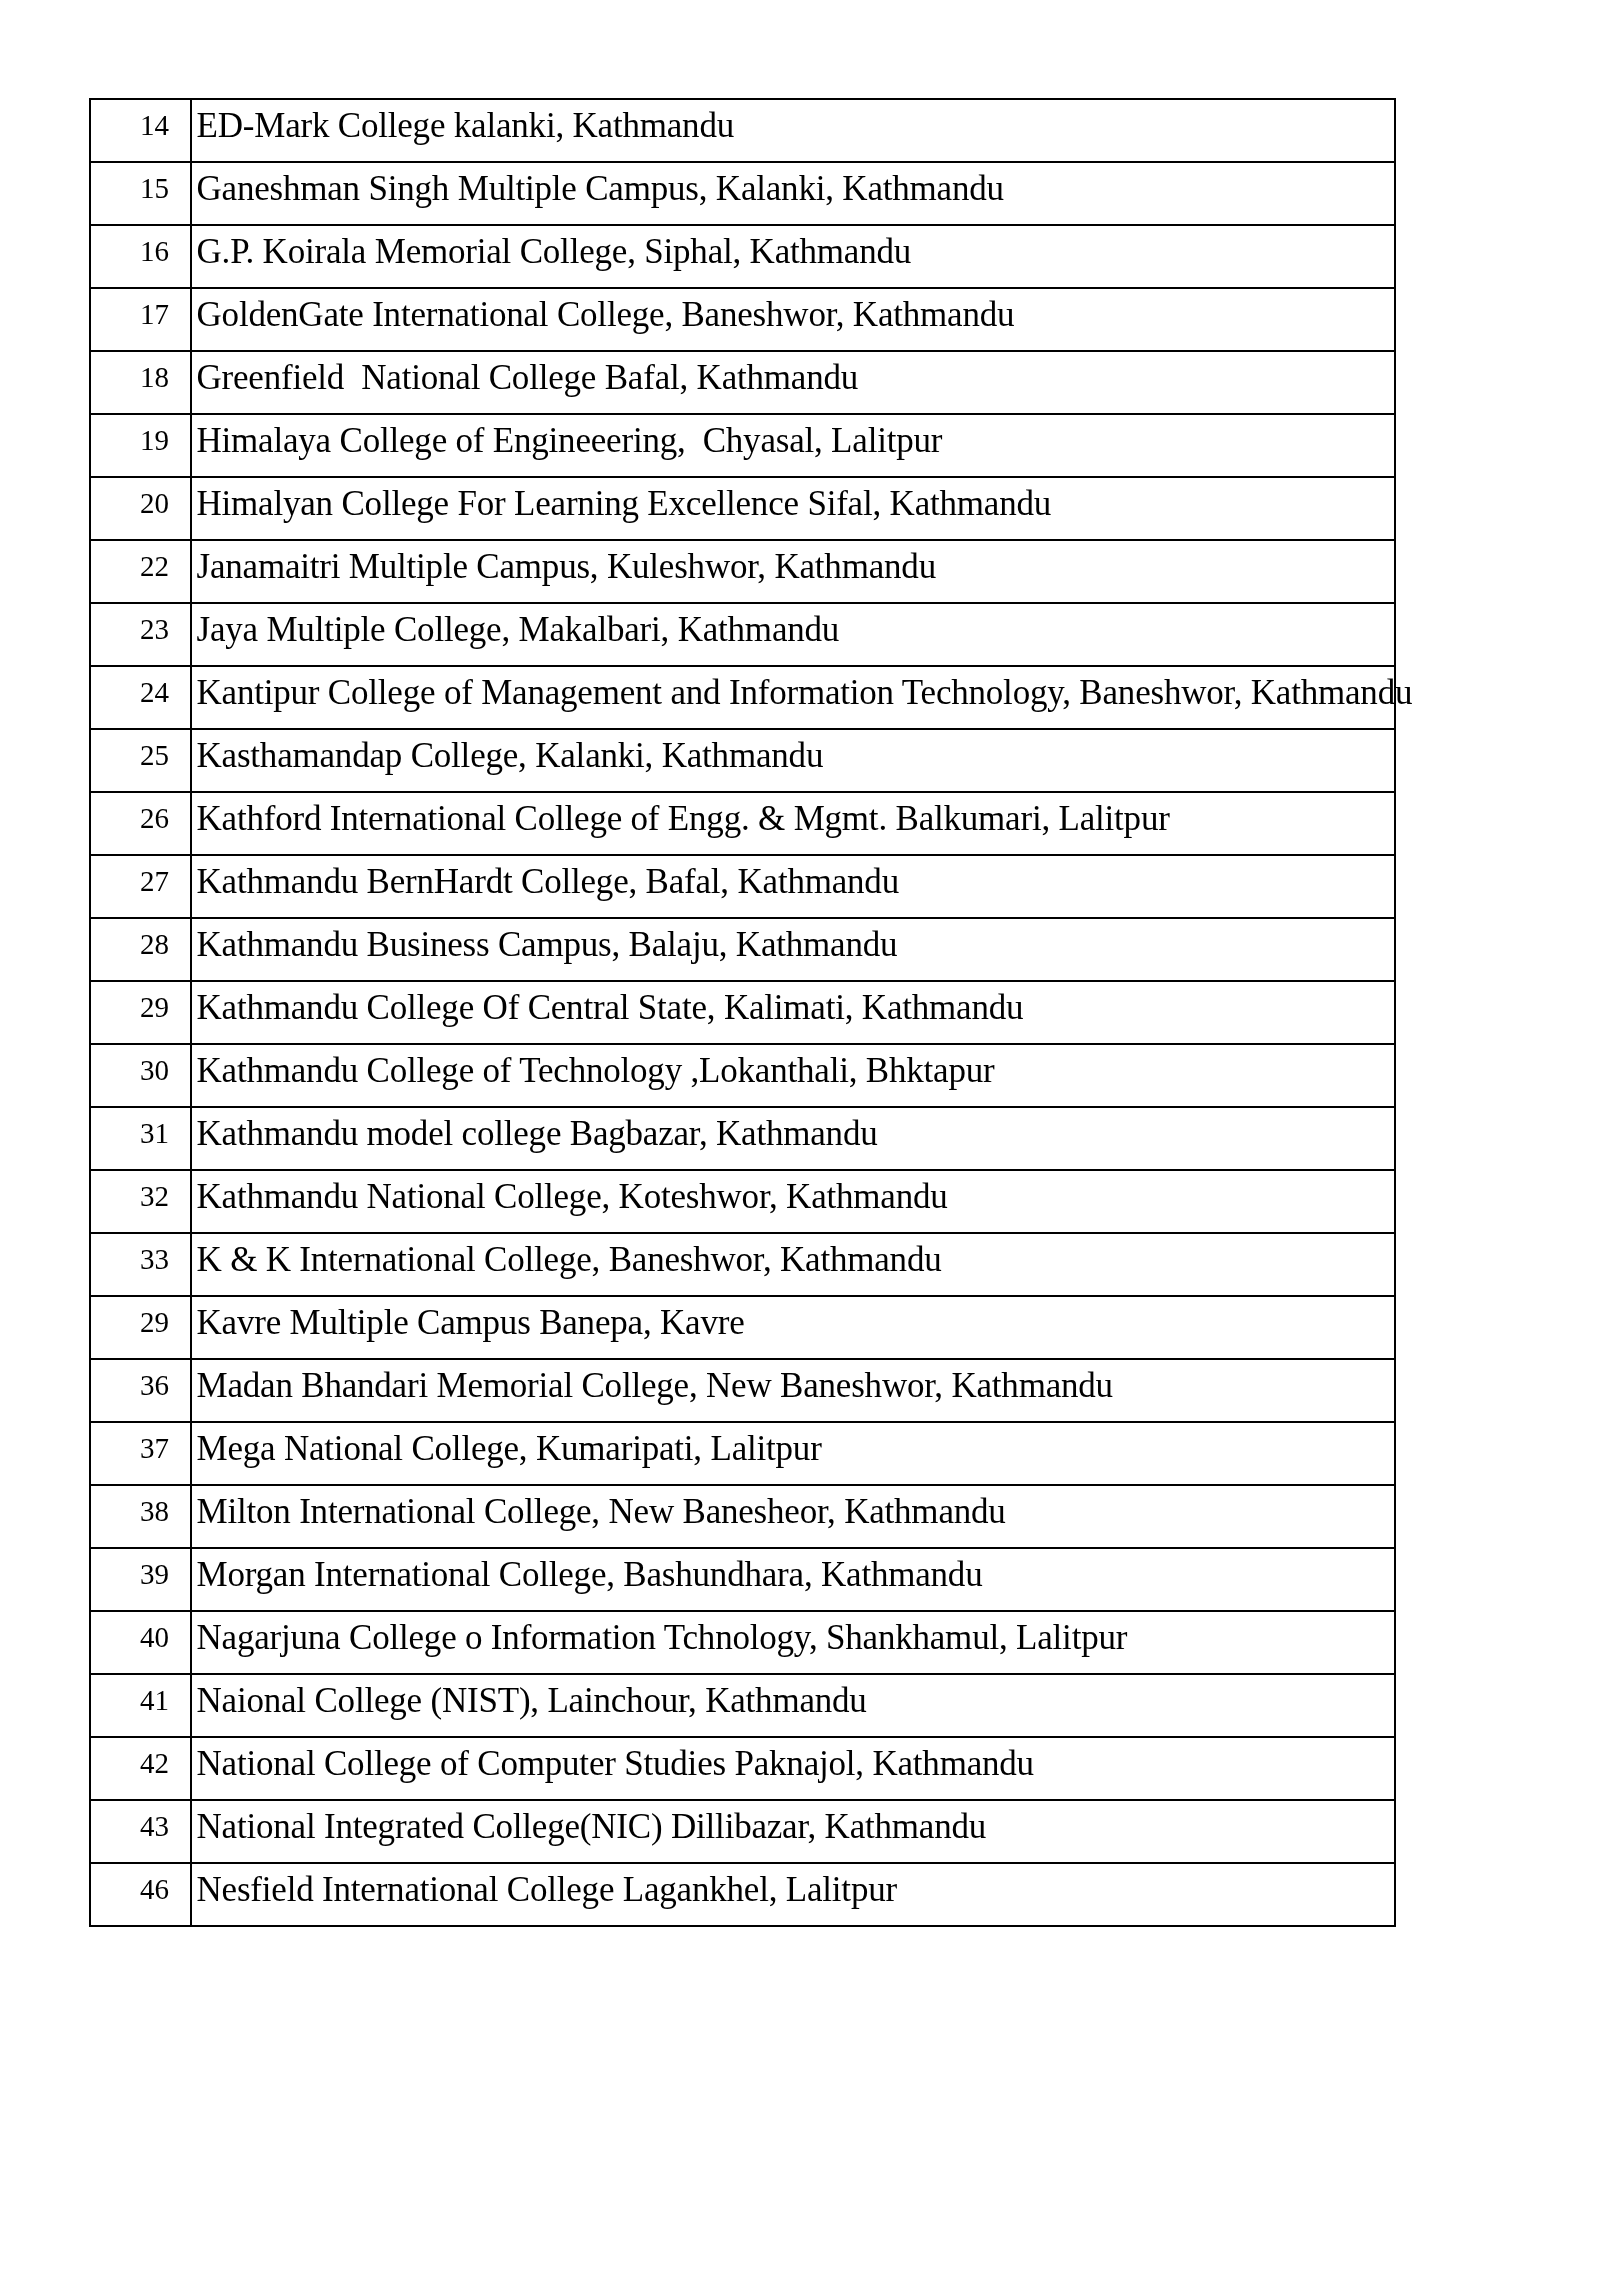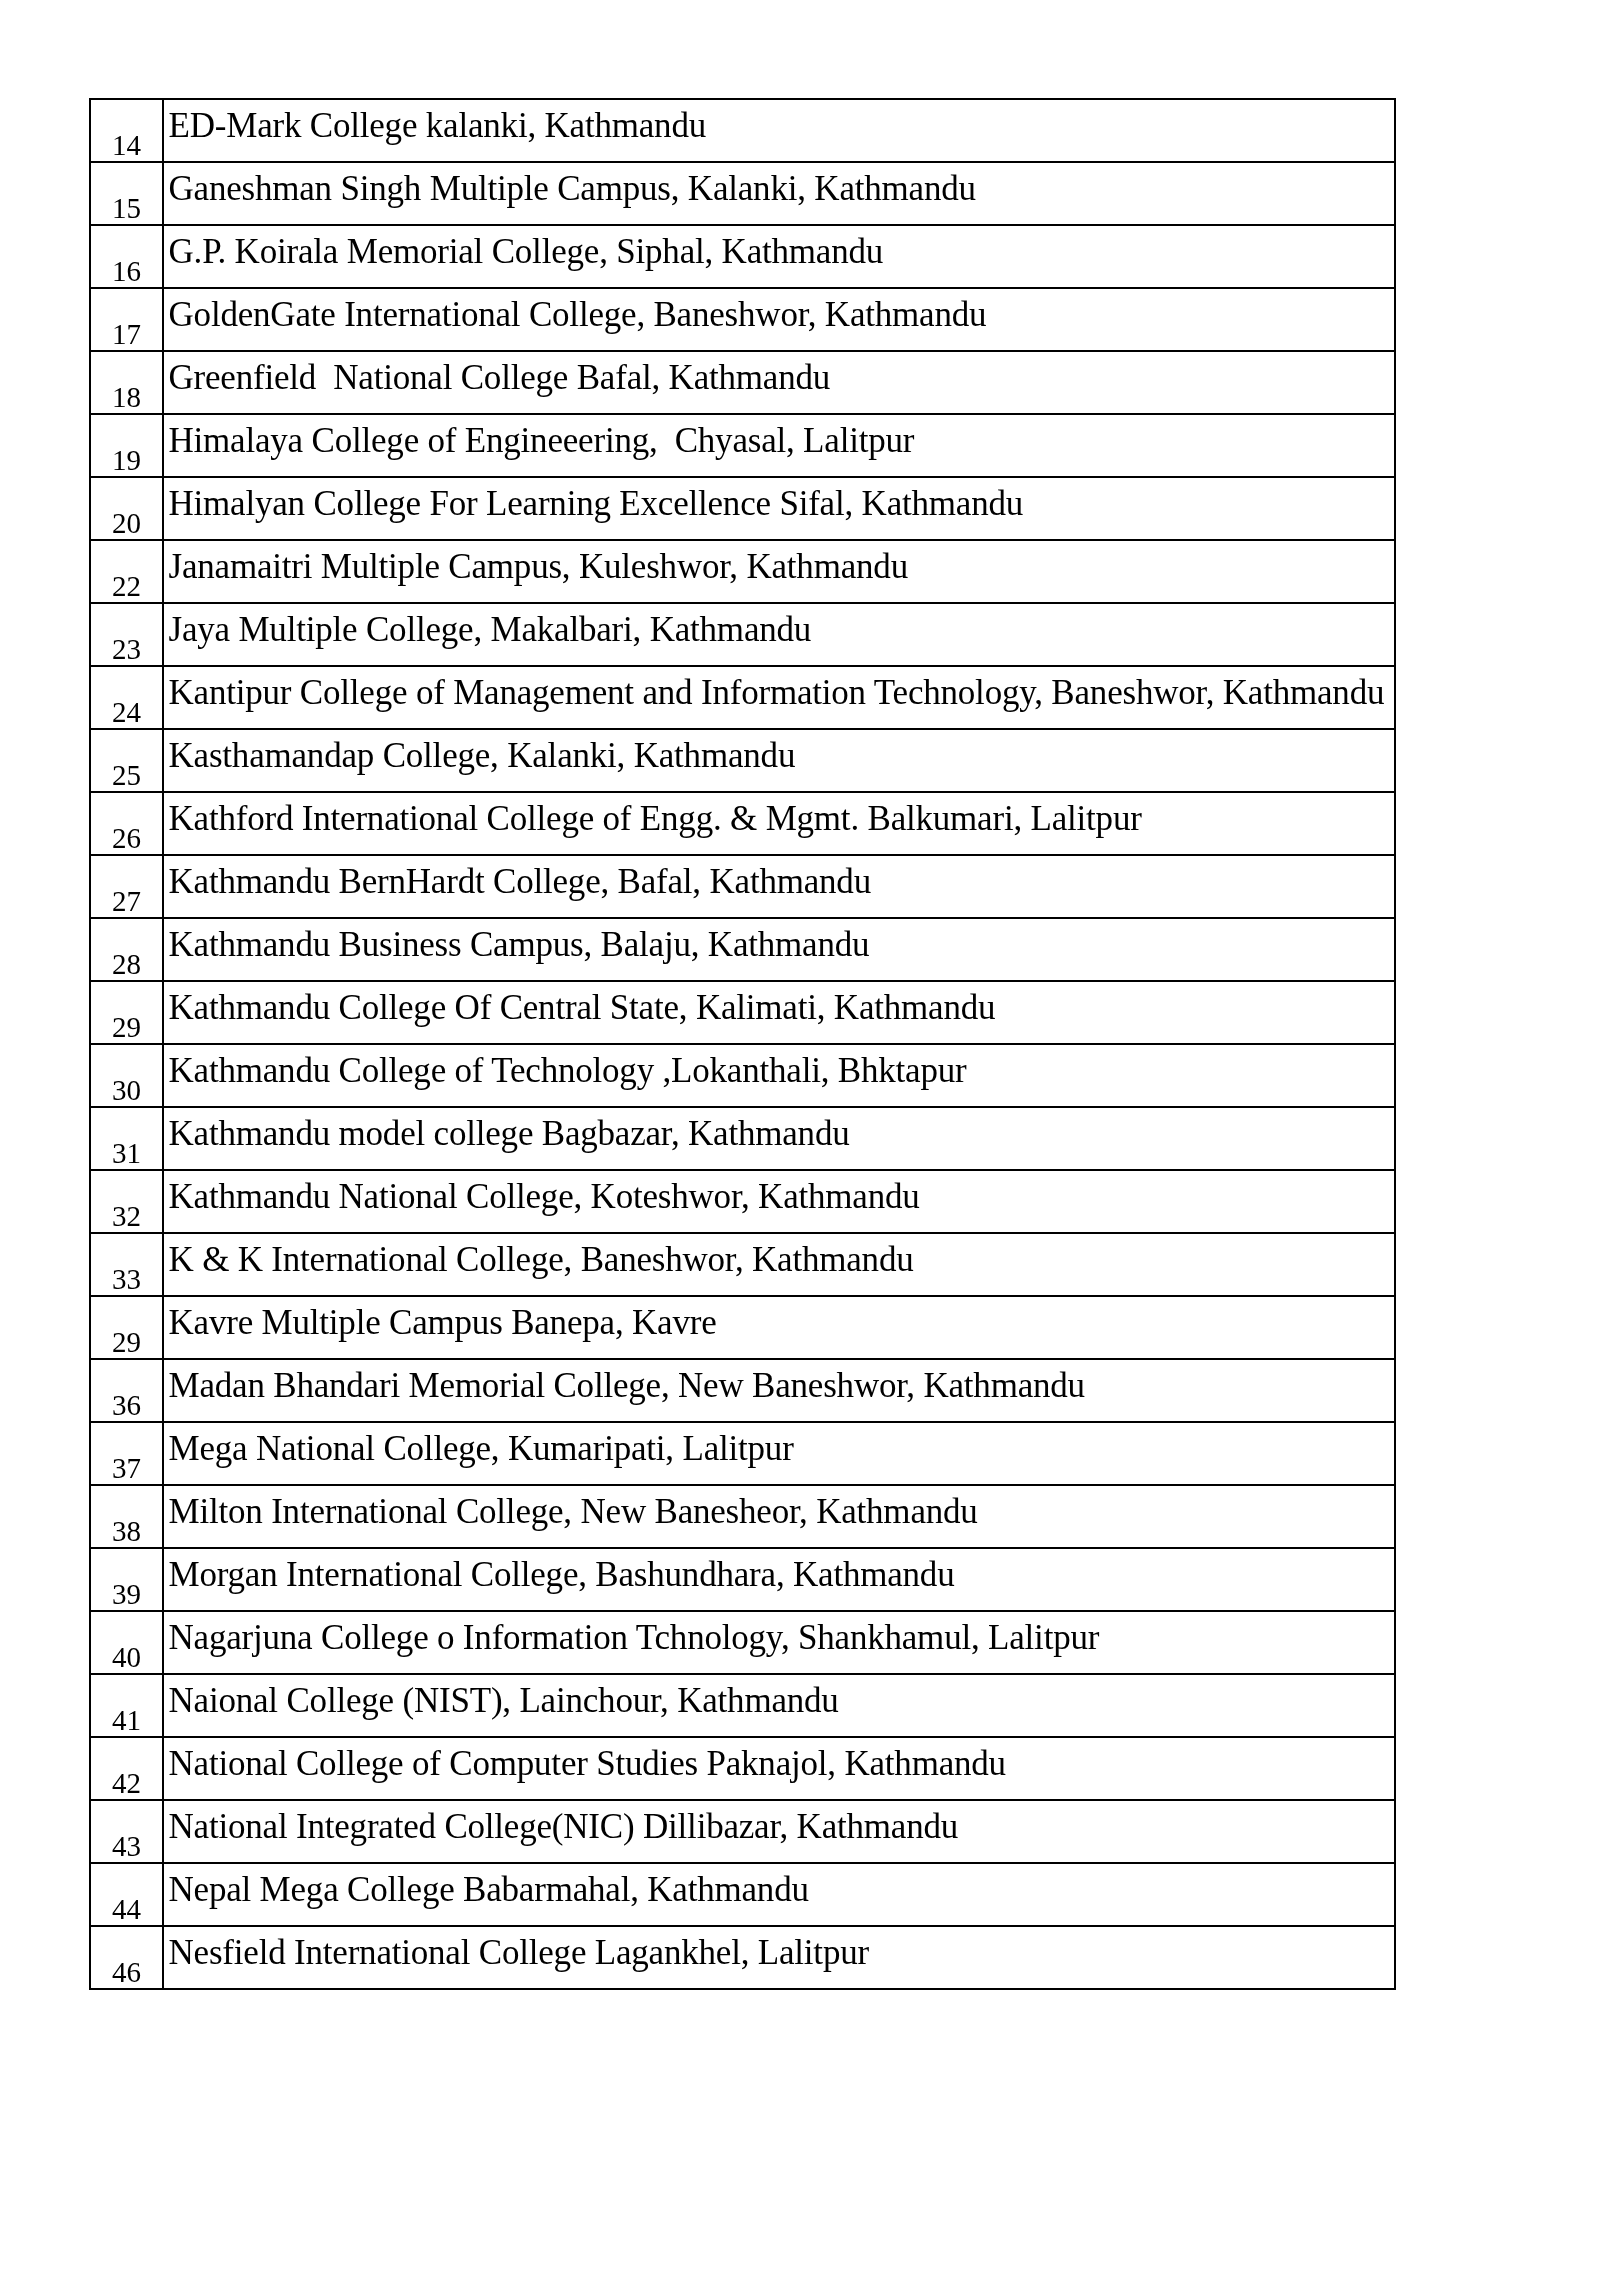--- a/index.html
+++ b/index.html
@@ -33,21 +33,22 @@
     .num {
       width: 73px;
       flex: 0 0 73px;
       border-right: 2.7px solid #000;
       box-sizing: border-box;
       display: flex;
       align-items: flex-end;
       justify-content: center;
       font-size: 29px;
       line-height: 1;
-      padding-bottom: 1px;
+      padding-bottom: 21px;
+      margin-left: 28px;
     }
     .name {
       flex: 1 1 auto;
       font-size: 35px;
       line-height: 1;
       padding-left: 4.5px;
       padding-top: 8px;
       white-space: pre;
       box-sizing: border-box;
       letter-spacing: -0.2px;
@@ -192,24 +193,20 @@
   <div class="row">
     <div class="num">42</div>
     <div class="name">National College of Computer Studies Paknajol, Kathmandu</div>
   </div>
 
   <div class="row">
     <div class="num">43</div>
     <div class="name">National Integrated College(NIC) Dillibazar, Kathmandu</div>
   </div>
 
-  <div class="row">
-    <div class="num">44</div>
-    <div class="name">Nepal Mega College Babarmahal, Kathmandu</div>
-  </div>
 
 
   <div class="row">
     <div class="num">46</div>
     <div class="name">Nesfield International College Lagankhel, Lalitpur</div>
   </div>
 </div>
 
 
 </body></html>

